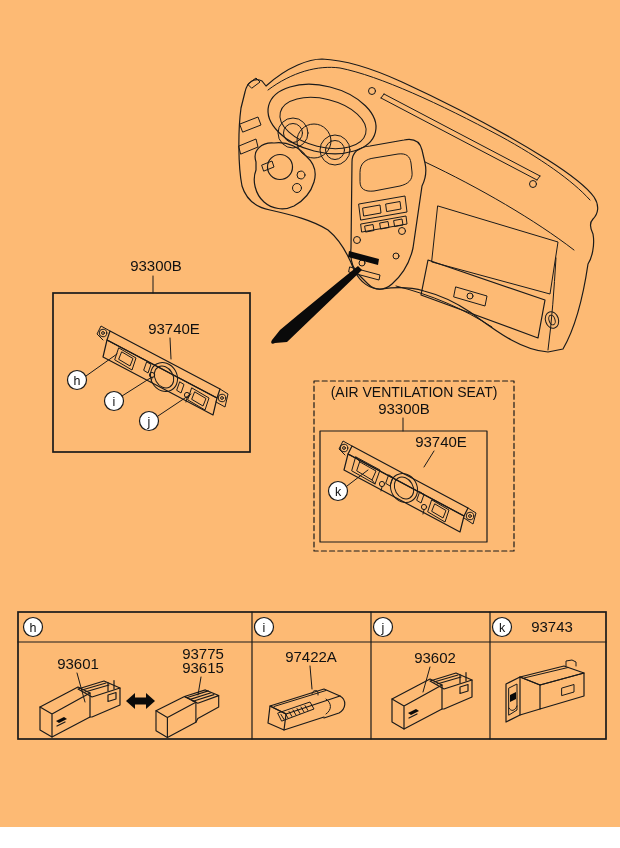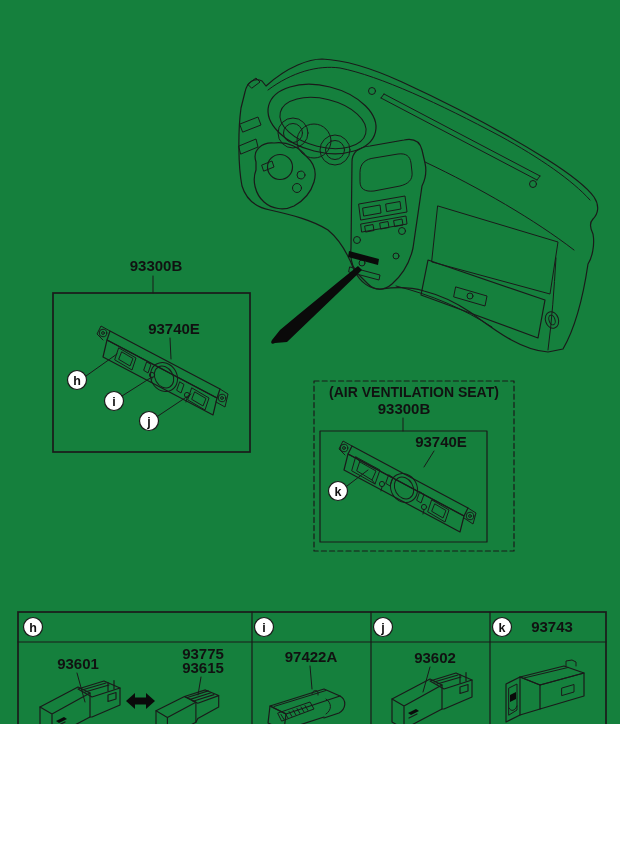--- a/index.html
+++ b/index.html
@@ -1,16 +1,16 @@
 <!DOCTYPE html>
 <html><head>
 <meta charset="utf-8">
 <style>
   html,body{margin:0;padding:0;background:#ffffff;}
-  .canvas{position:relative;width:620px;height:724px;background:#15803d;overflow:hidden;font-weight:bold;}
+  .canvas{position:relative;width:620px;height:827px;background:#fdba74;overflow:hidden;}
   svg{position:absolute;left:0;top:0;}
   .ln{fill:none;stroke:#1a1a1a;stroke-width:1.2;stroke-linejoin:round;stroke-linecap:round;}
   .thin{stroke-width:1;}
   .ln2{fill:none;stroke:#1a1a1a;stroke-width:1.7;stroke-linejoin:miter;}
   .fillb{fill:#0a0a0a;stroke:none;}
   .boxdash{stroke-dasharray:5 3.2;}
   text{font-family:"Liberation Sans",sans-serif;fill:#111;}
   .pn{font-size:15px;}
   .cap{font-size:14px;}
   .co{font-size:12.5px;}

